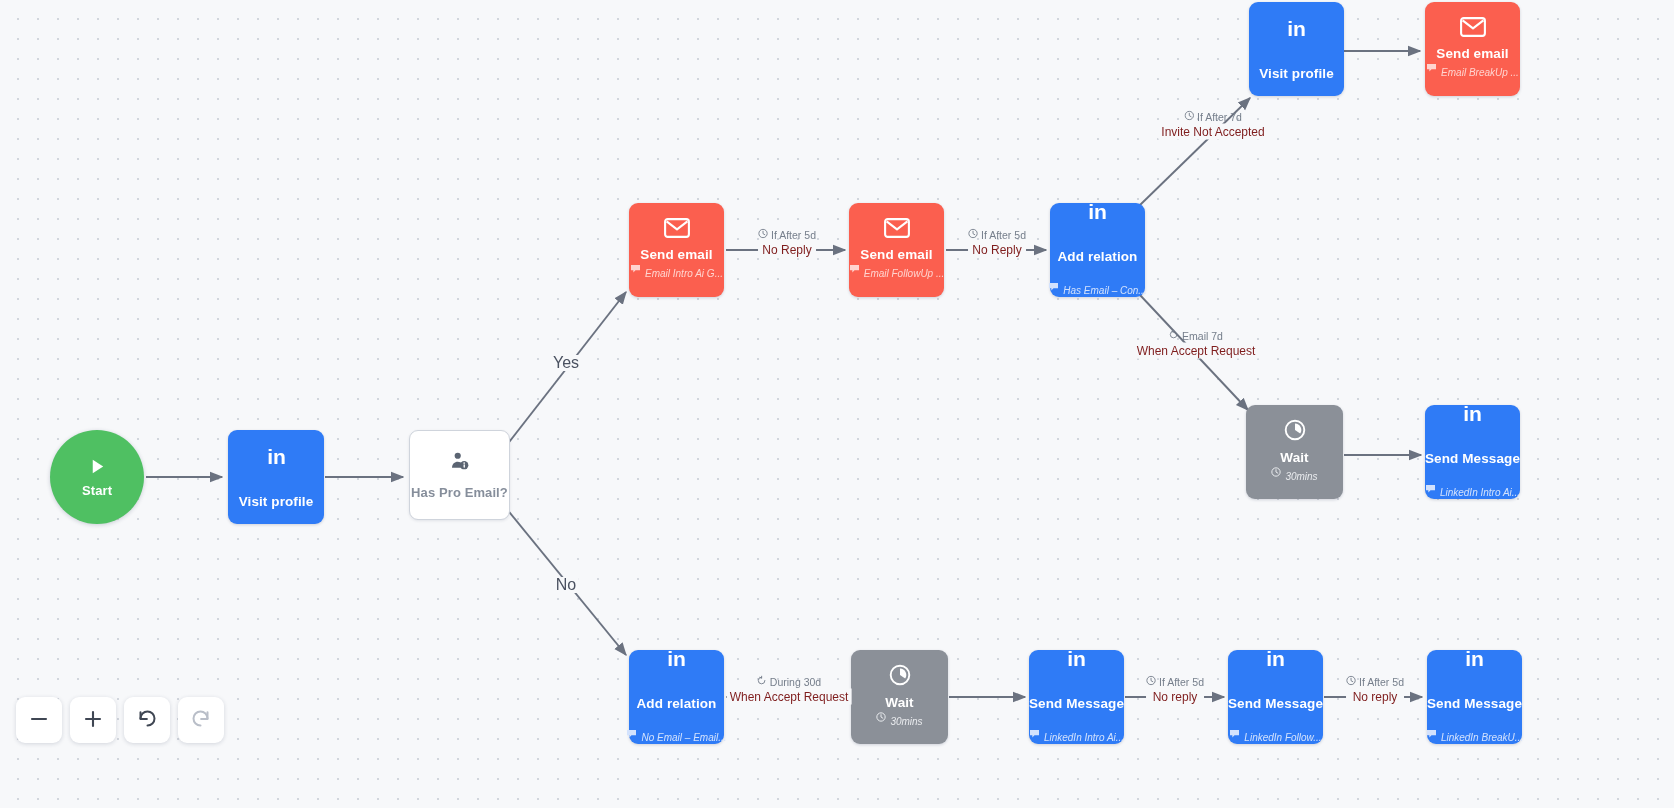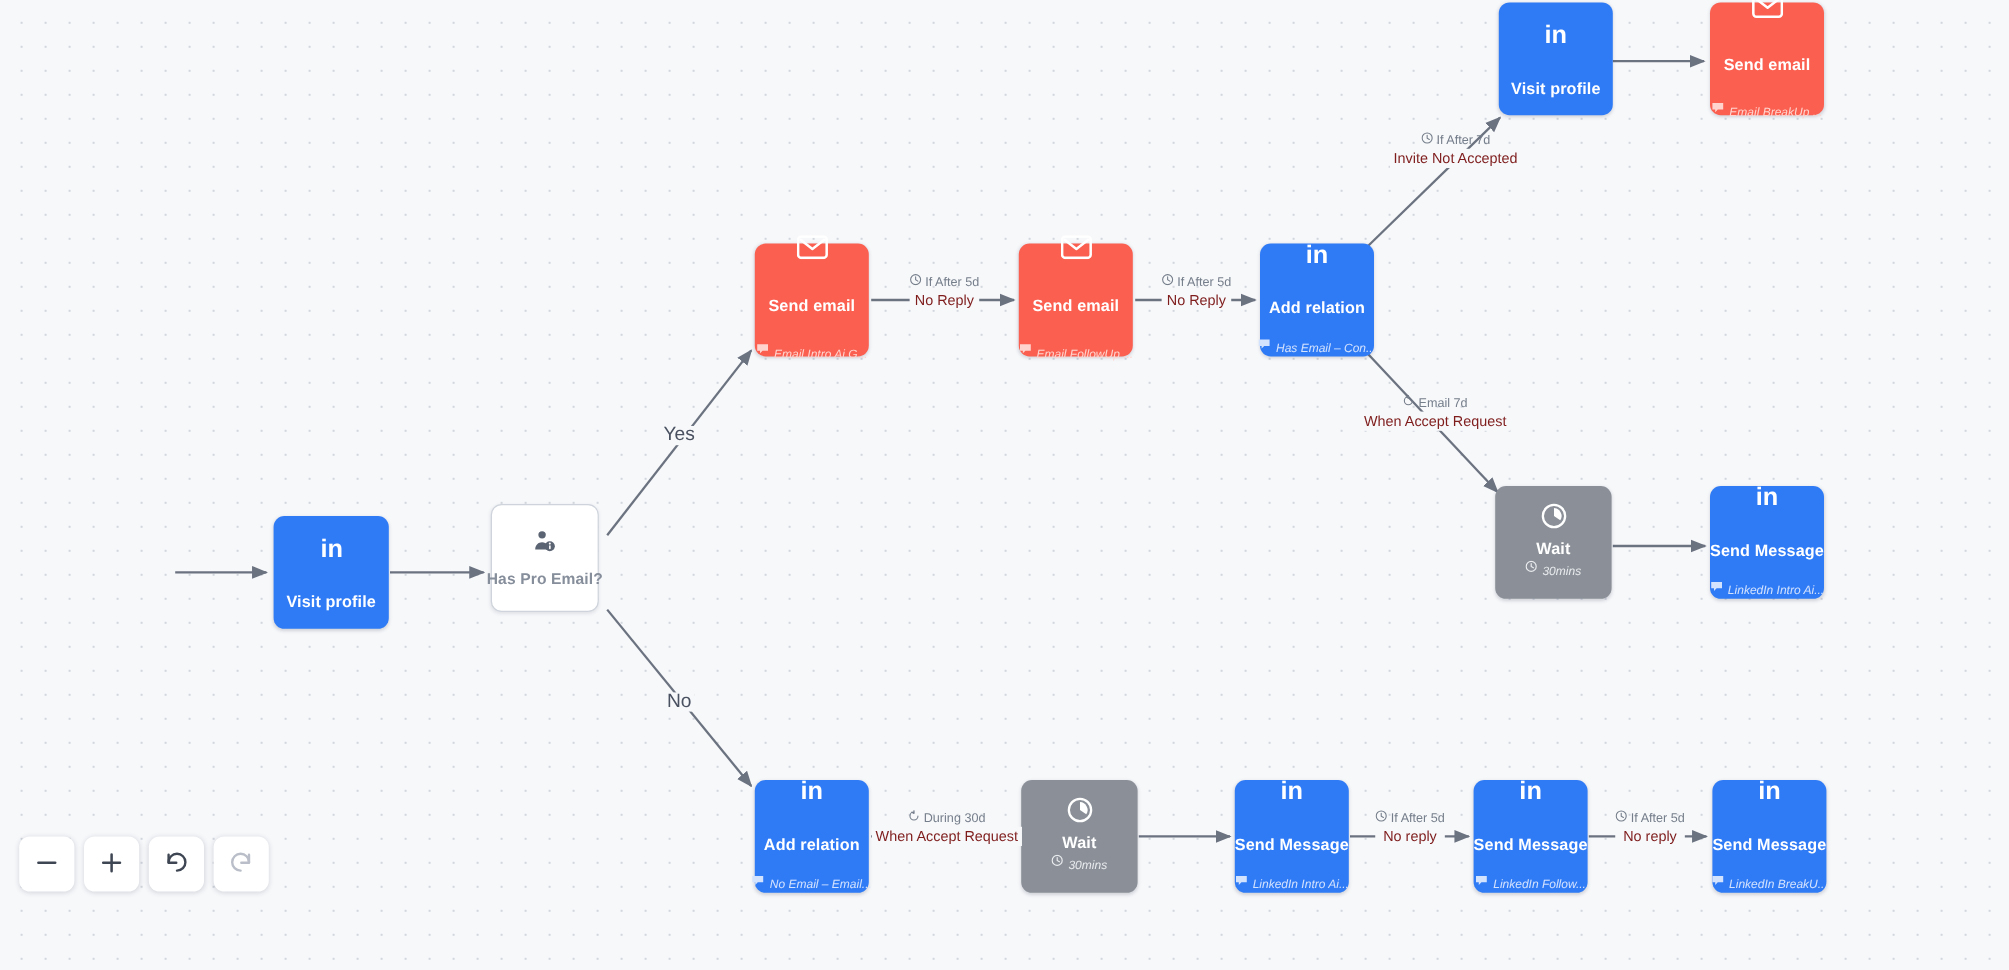--- a/index.html
+++ b/index.html
@@ -49,21 +49,21 @@
     align-items: center;
     gap: 4px;
     margin-top: 2px;
     font-style: italic;
   }
 
   
   .node.blue { background: #2f7bf6; gap: 16px; }
   .node.blue .subtitle { color: #d3e2fd; justify-content: space-between; }
   
-  .node.red  { background: #fb5f4f; gap: 22px; }
+  .node.red  { background: #fb5f4f; }
   .node.red .subtitle { color: #ffd4cf; }
   
   .node.grey { background: #8b9098; }
   .node.grey .subtitle { color: #e9ebee; }
 
   
   .node.start {
     border-radius: 50%;
     background: #4fc062;
     box-shadow: 0 1px 4px rgba(25,40,70,0.20);
@@ -164,31 +164,39 @@
       <path d="M 726 697 L 845 697"></path>
 
       <path d="M 949 697 L 1025 697"></path>
 
       <path d="M 1125 697 L 1224 697"></path>
 
       <path d="M 1324 697 L 1422 697"></path>
     </g>
   </svg>
 
+  <div class="node start" style="left:50px; top:430px; width:94px; height:94px;">
+    <span class="icon">
+      <svg width="19" height="19" viewBox="0 0 20 20">
+          <path d="M5 3 L16 10 L5 17 Z" fill="#ffffff"></path>
+        </svg>
+    </span>
+    <span class="title">Start</span>
+  </div>
 
   <div class="node blue std" style="left:228px; top:430px; width:96px; height:94px;">
     <span class="icon">
       <svg width="27" height="23" viewBox="0 0 28 24">
         <text x="14" y="19" font-family="Liberation Sans, sans-serif" font-size="22" font-weight="bold" fill="#ffffff" text-anchor="middle">in</text>
       </svg>
     </span>
     <span class="title">Visit profile</span>
   </div>
 
-  <div class="node decision" style="left:409px; top:420px; width:90px; height:90px;text-align:right;">
+  <div class="node decision" style="left:409px; top:430px; width:101px; height:90px;text-align:right;">
     <span class="icon" style="margin-bottom:6px;">
       <svg width="22" height="20" viewBox="0 0 24 22">
         <circle cx="9.5" cy="5.2" r="3.4" fill="#5b6472"></circle>
         <path d="M3.2 18.5 c0-4.1 2.9-6.6 6.3-6.6 c2.0 0 3.8 0.9 5.0 2.3 l-1.0 4.3 z" fill="#5b6472"></path>
         <circle cx="16.6" cy="15.6" r="4.6" fill="#5b6472"></circle>
         <circle cx="16.6" cy="13.2" r="0.95" fill="#ffffff"></circle>
         <rect x="15.9" y="14.7" width="1.5" height="3.6" rx="0.7" fill="#ffffff"></rect>
       </svg>
     </span>
     <span class="title">Has Pro Email?</span>

